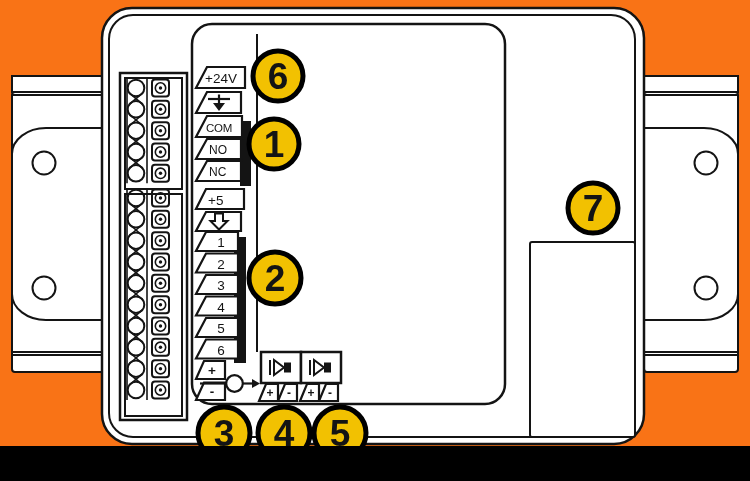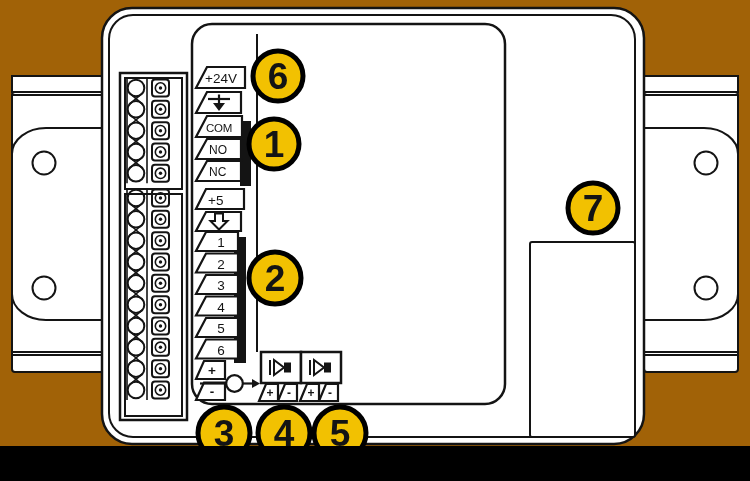--- a/index.html
+++ b/index.html
@@ -1,16 +1,16 @@
 <!DOCTYPE html>
 <html><head>
 <meta charset="utf-8">
 <style>
   html,body{margin:0;padding:0;background:#fff;}
-  #stage{width:750px;height:481px;position:relative;background:#a16207;overflow:hidden;}
+  #stage{width:750px;height:481px;position:relative;background:#f97316;overflow:hidden;}
   svg{display:block;}
   text{font-family:"Liberation Sans",sans-serif;fill:#141414;}
   .w2 {fill:#fff;stroke:#141414;stroke-width:2;}
   .w22{fill:#fff;stroke:#141414;stroke-width:2.2;}
   .w25{fill:#fff;stroke:#141414;stroke-width:2.5;}
   .n2 {fill:none;stroke:#141414;stroke-width:2;}
   .n16{fill:none;stroke:#141414;stroke-width:1.6;}
   .n22{fill:none;stroke:#141414;stroke-width:2.2;}
   .fb {fill:#141414;stroke:none;}
   .t14{font-size:13.5px;}

